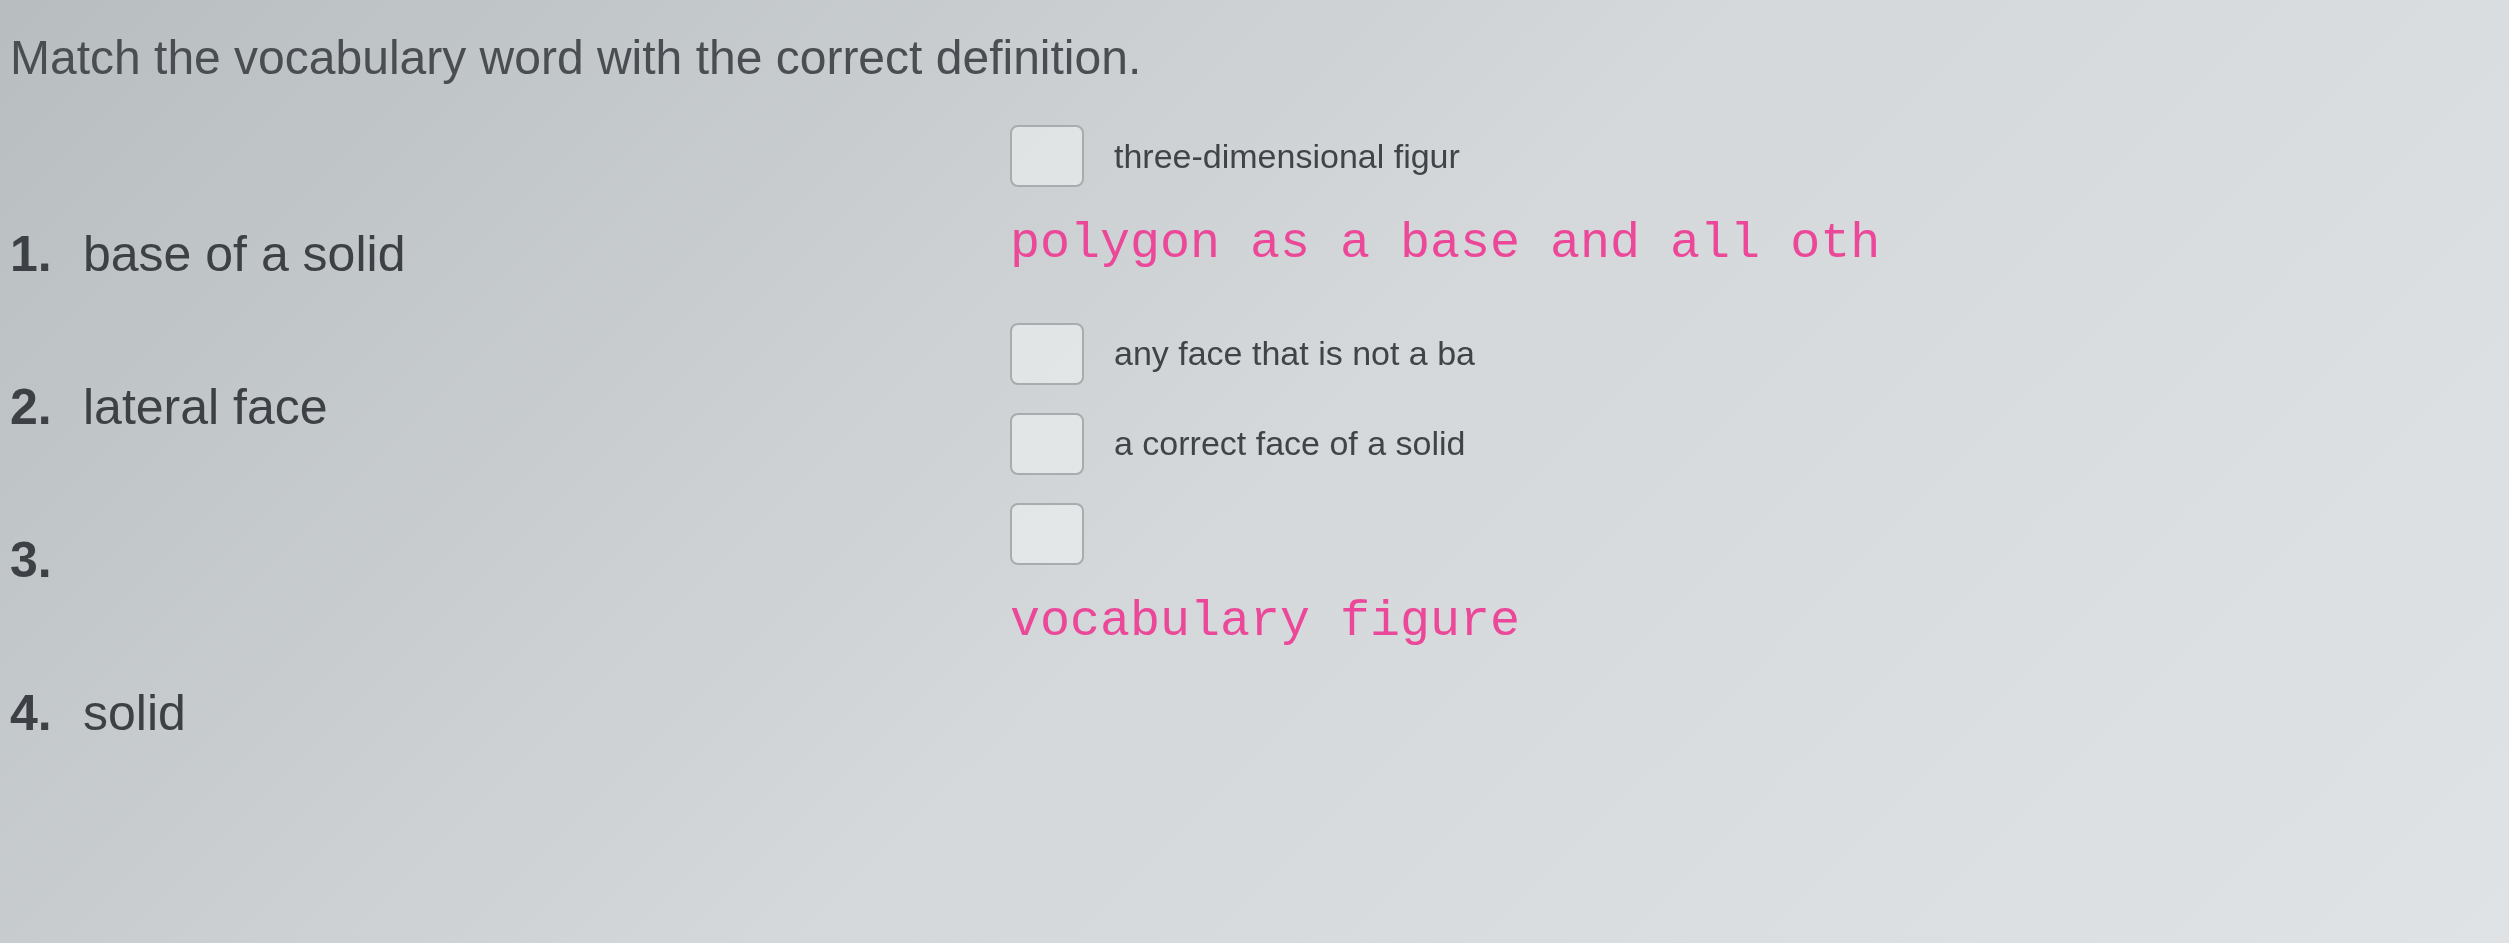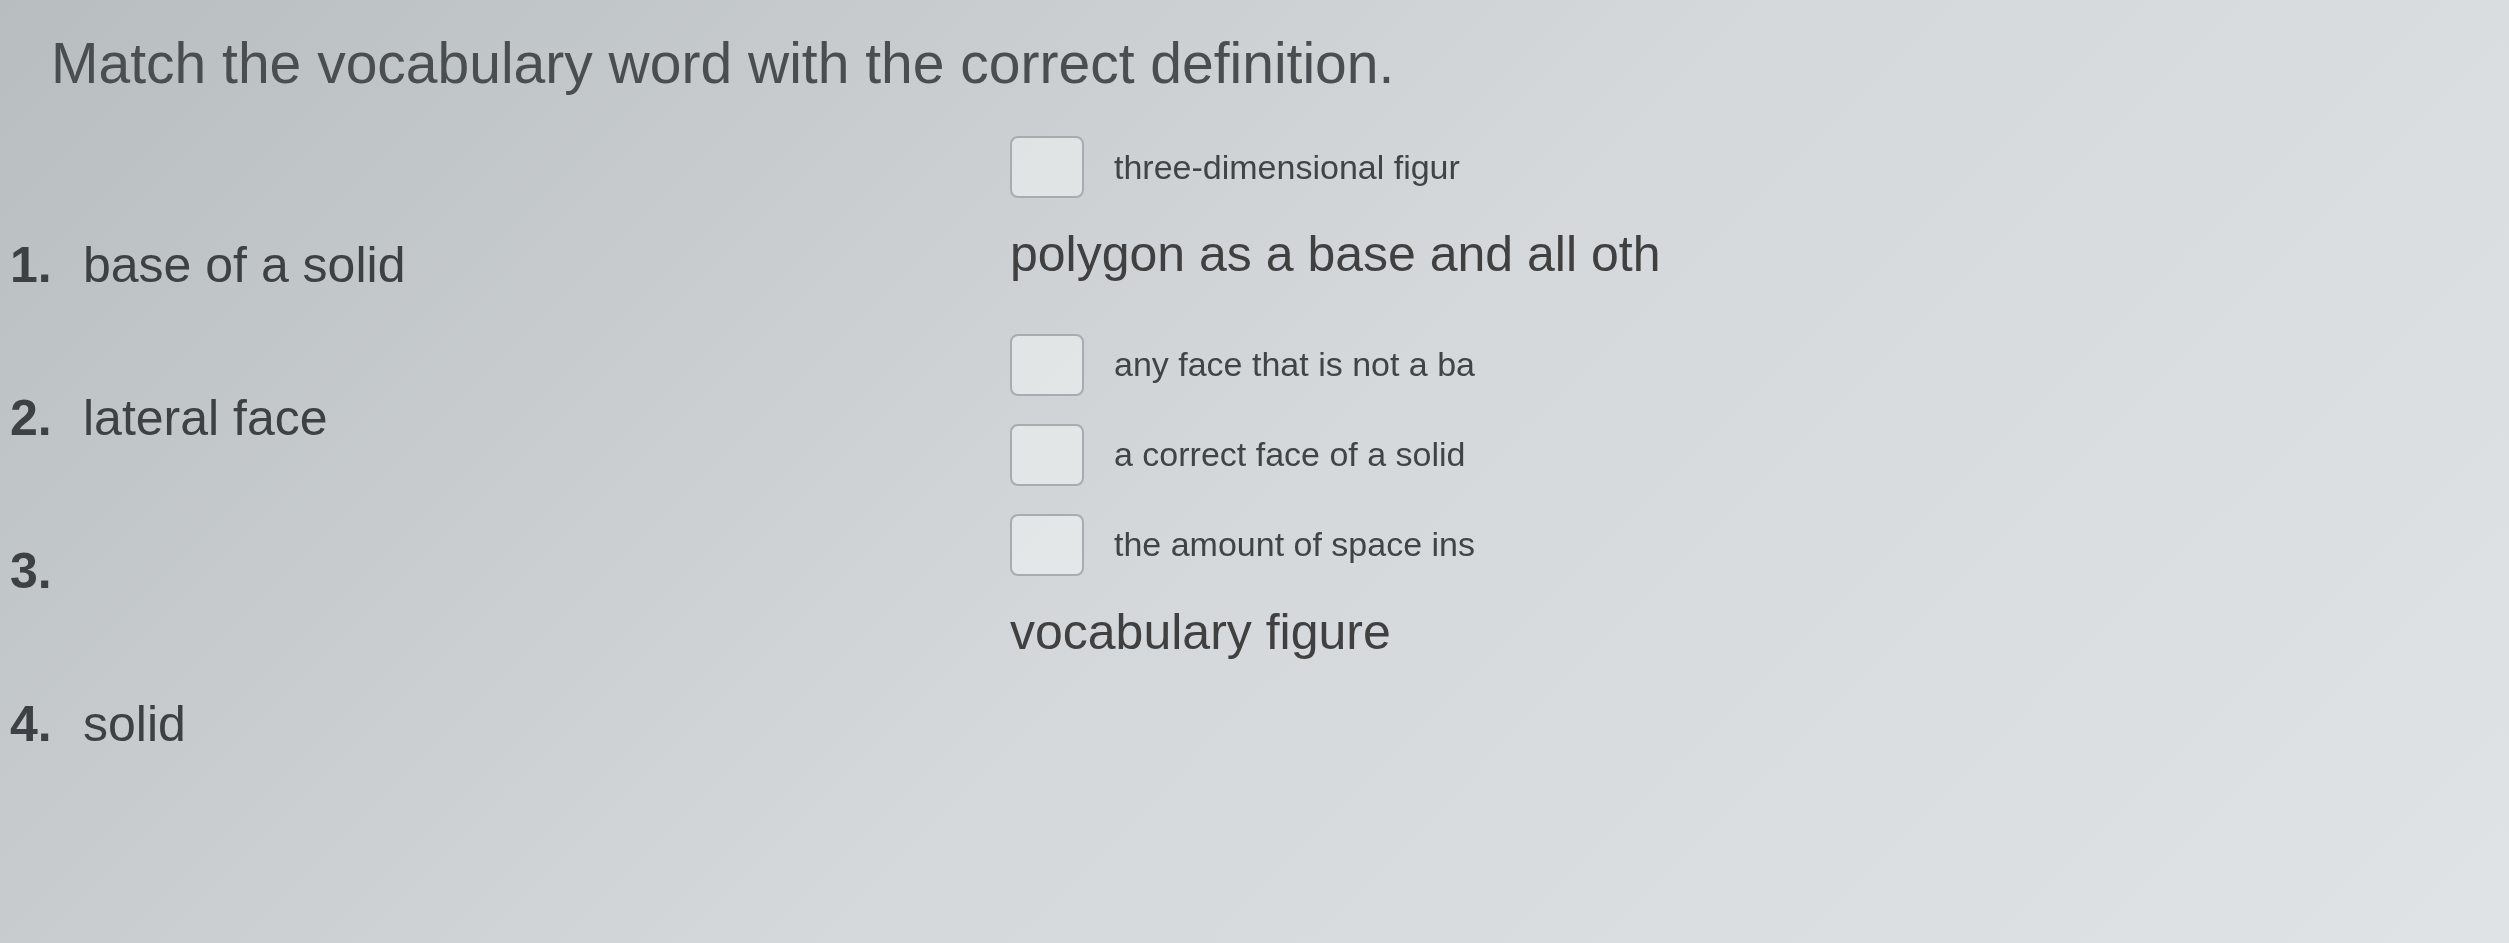--- a/index.html
+++ b/index.html
@@ -10,25 +10,24 @@
     body {
       font-family: Arial, Helvetica, sans-serif;
       background: linear-gradient(135deg, #b8bdbf 0%, #d4d8da 50%, #e0e3e5 100%);
       width: 2509px;
       height: 943px;
       overflow: hidden;
       position: relative;
       color: #3a3e42;
     }
     .instruction {
-      font-size: 57px;
+      font-size: 48px;
       color: #4a4e52;
       padding: 30px 0 40px 10px;
       font-weight: 400;
-      margin-left: 41px;
     }
     .content-area {
       display: flex;
       padding: 0 0 0 10px;
     }
     .terms-column {
       flex: 0 0 1000px;
       padding-top: 100px;
     }
     .term-row {
@@ -68,24 +67,25 @@
       flex-shrink: 0;
     }
     .definition-text {
       font-size: 34px;
       color: #404448;
       line-height: 1.5;
       font-weight: 400;
     }
     .definition-continuation {
       font-size: 50px;
-      color: #404040;
+      color: #ec4899;
       line-height: 1.55;
       margin-left: 0;
       margin-bottom: 18px;
+      font-family: Liberation Mono, monospace;
     }
     .def-group-1 {
       margin-bottom: 40px;
     }
   </style>
 </head>
 <body>
 
 <div class="instruction">Match the vocabulary word with the correct definition.</div>
 
@@ -129,19 +129,18 @@
     <div class="definition-block">
       <div class="definition-first-line">
         <div class="answer-box"></div>
         <span class="definition-text">a correct face of a solid</span>
       </div>
     </div>
 
     <div class="definition-block">
       <div class="definition-first-line">
         <div class="answer-box"></div>
-        <span class="definition-text">the amount of space ins</span>
       </div>
       <div class="definition-continuation">vocabulary figure</div>
     </div>
 
   </div>
 </div>
 
 </body></html>

